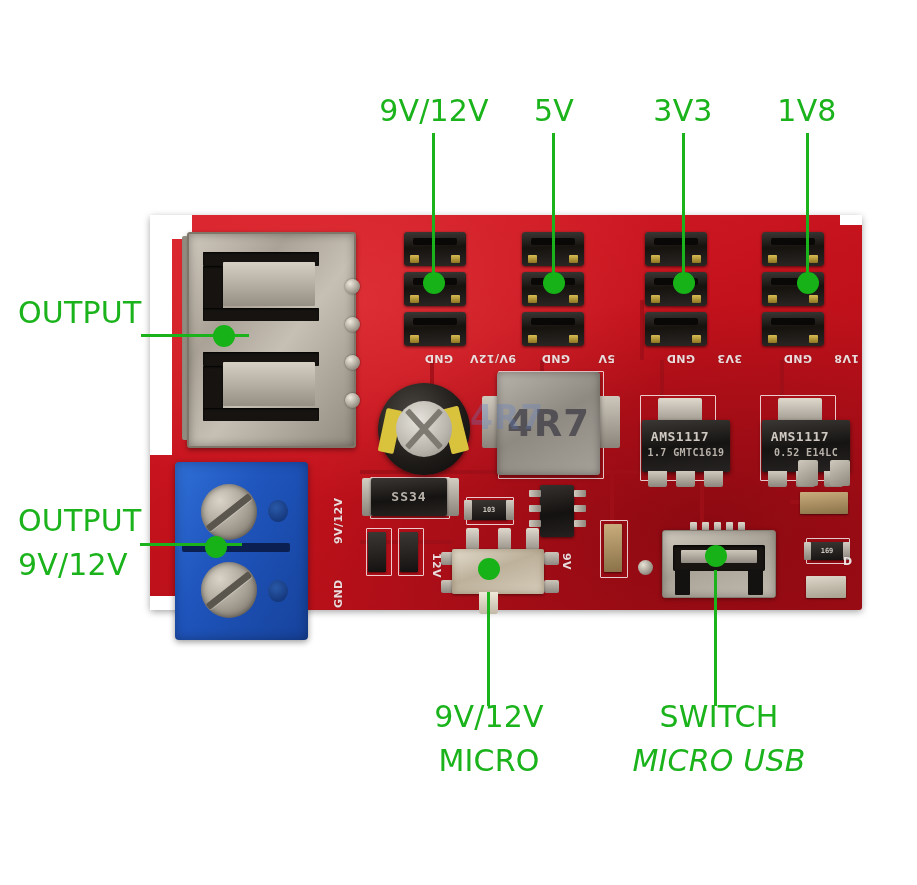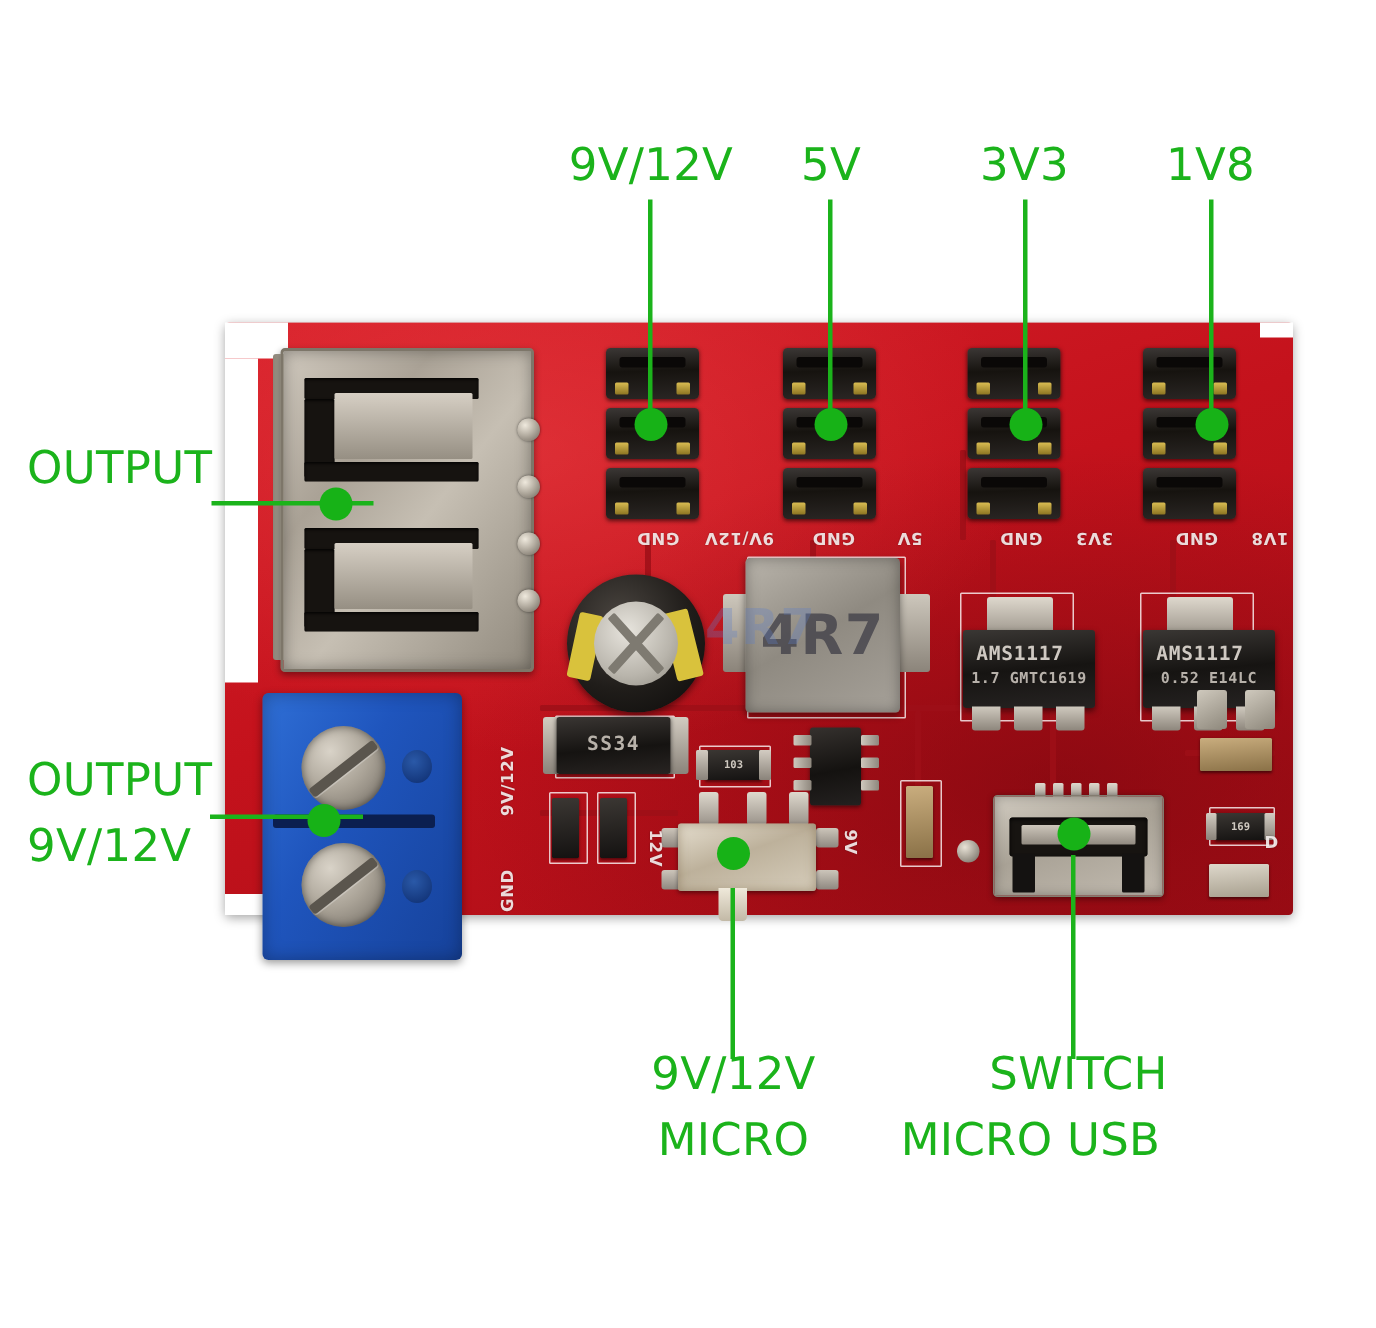--- a/index.html
+++ b/index.html
@@ -581,15 +581,15 @@
   <div class="dot" style="left:205px;top:536px;"></div>
 
   <div class="leader v" style="left:487px;top:592px;height:114px;"></div>
   <div class="dot" style="left:478px;top:558px;"></div>
   <div class="ann c" style="left:384px;top:700px;width:210px;">9V/12V</div>
   <div class="ann c" style="left:384px;top:744px;width:210px;">MICRO</div>
 
   <div class="leader v" style="left:714px;top:570px;height:136px;"></div>
   <div class="dot" style="left:705px;top:545px;"></div>
   <div class="ann c" style="left:614px;top:700px;width:210px;">SWITCH</div>
-  <div class="ann c" style="left:572px;top:744px;width:230px;">MICRO USB</div>
+  <div class="ann c" style="left:604px;top:744px;width:230px;font-style:italic;">MICRO USB</div>
 
 </div>
 
 </body></html>

